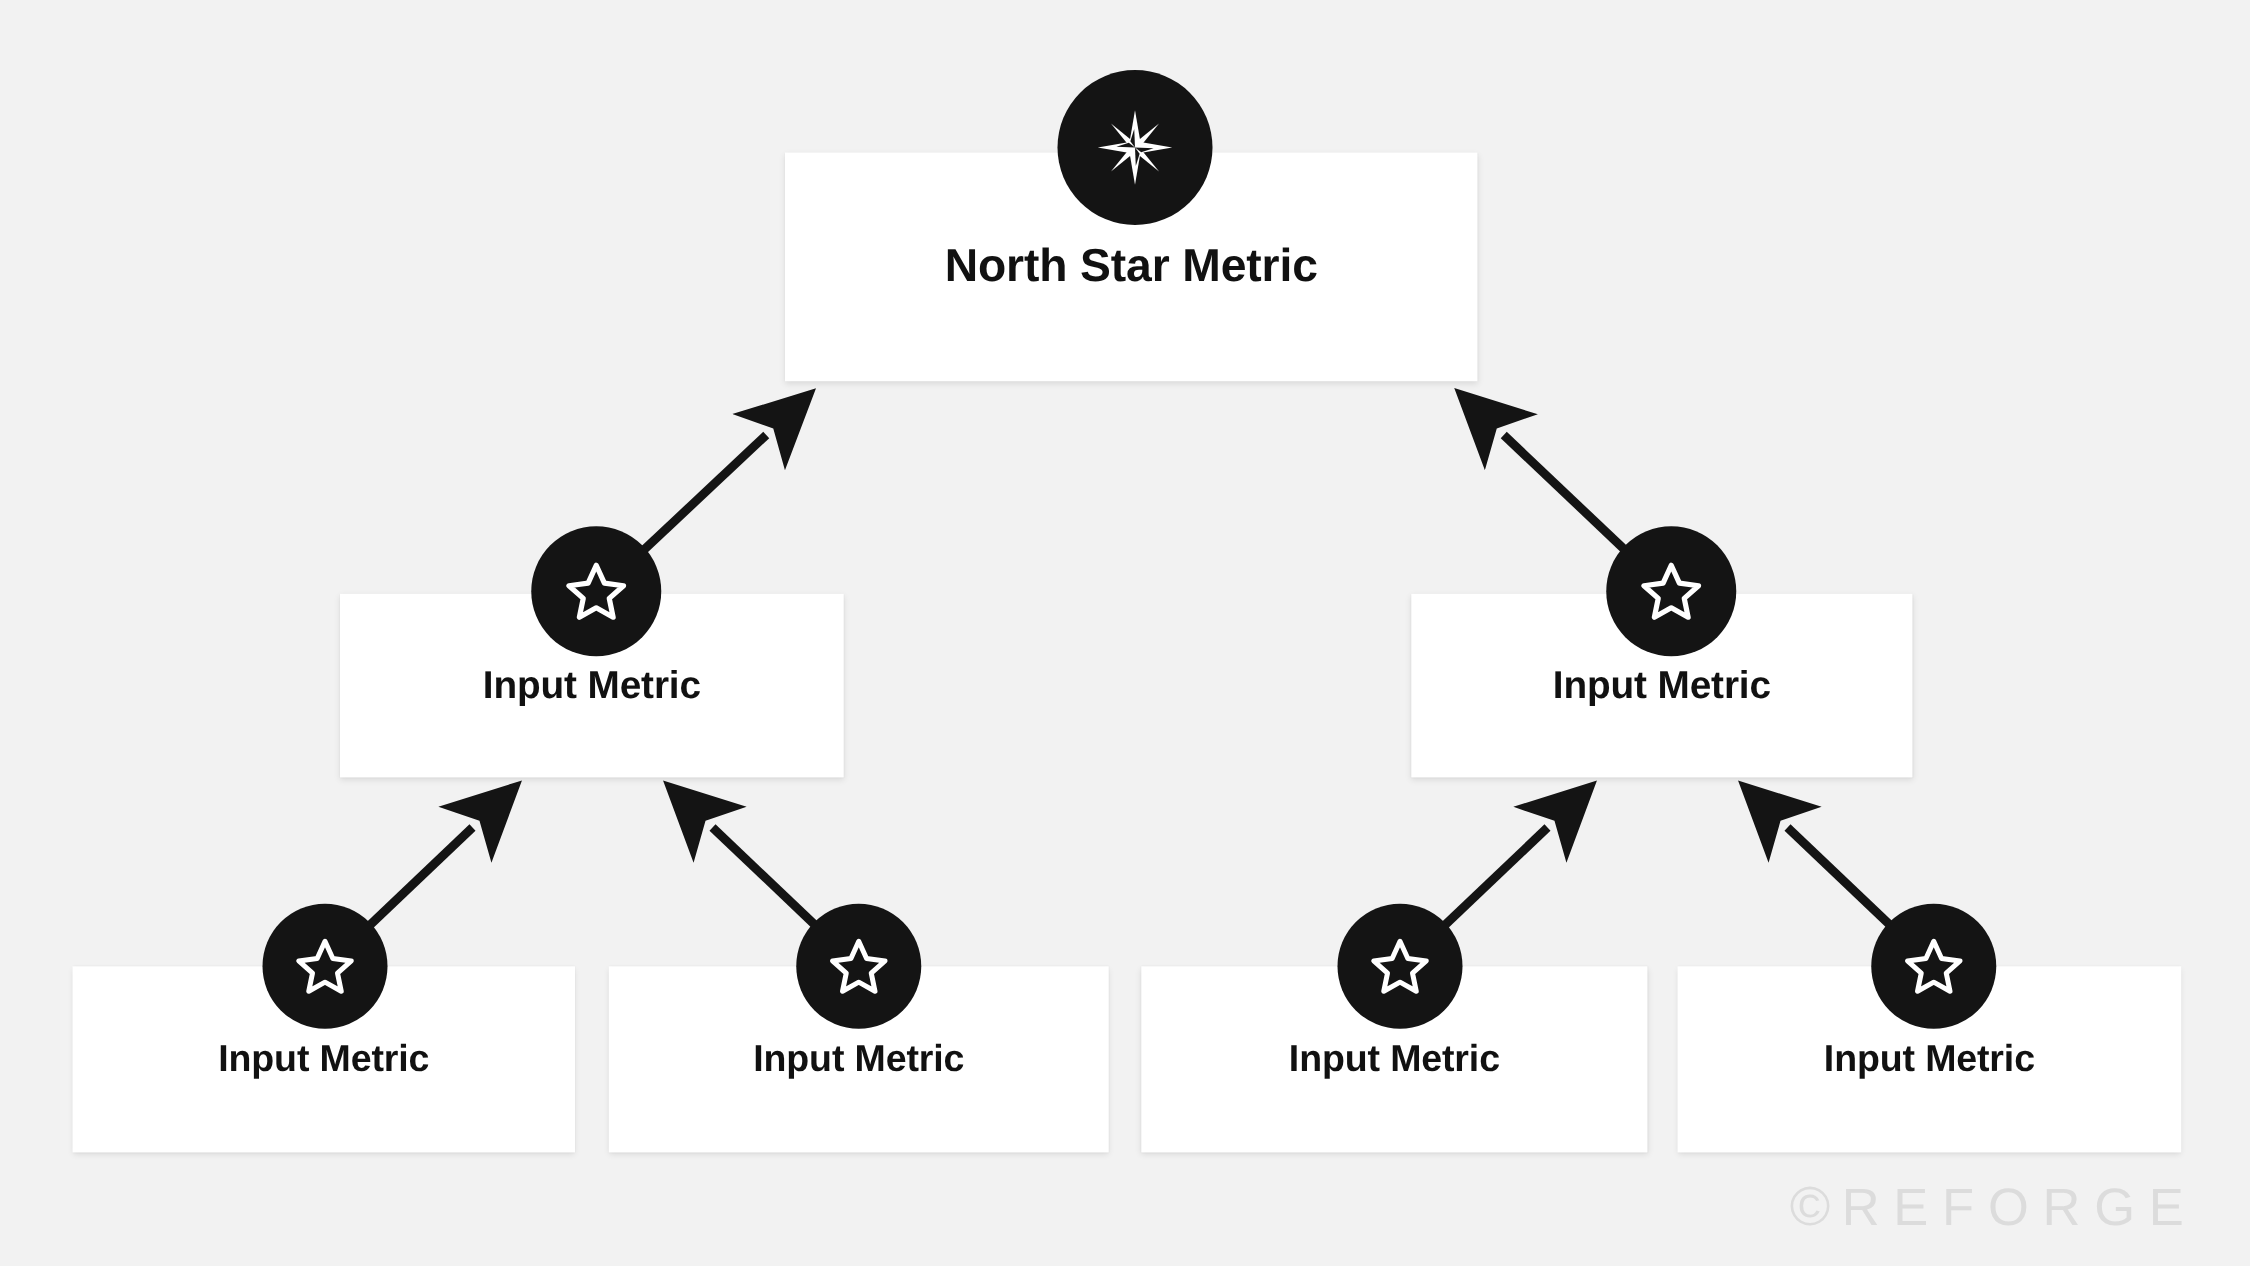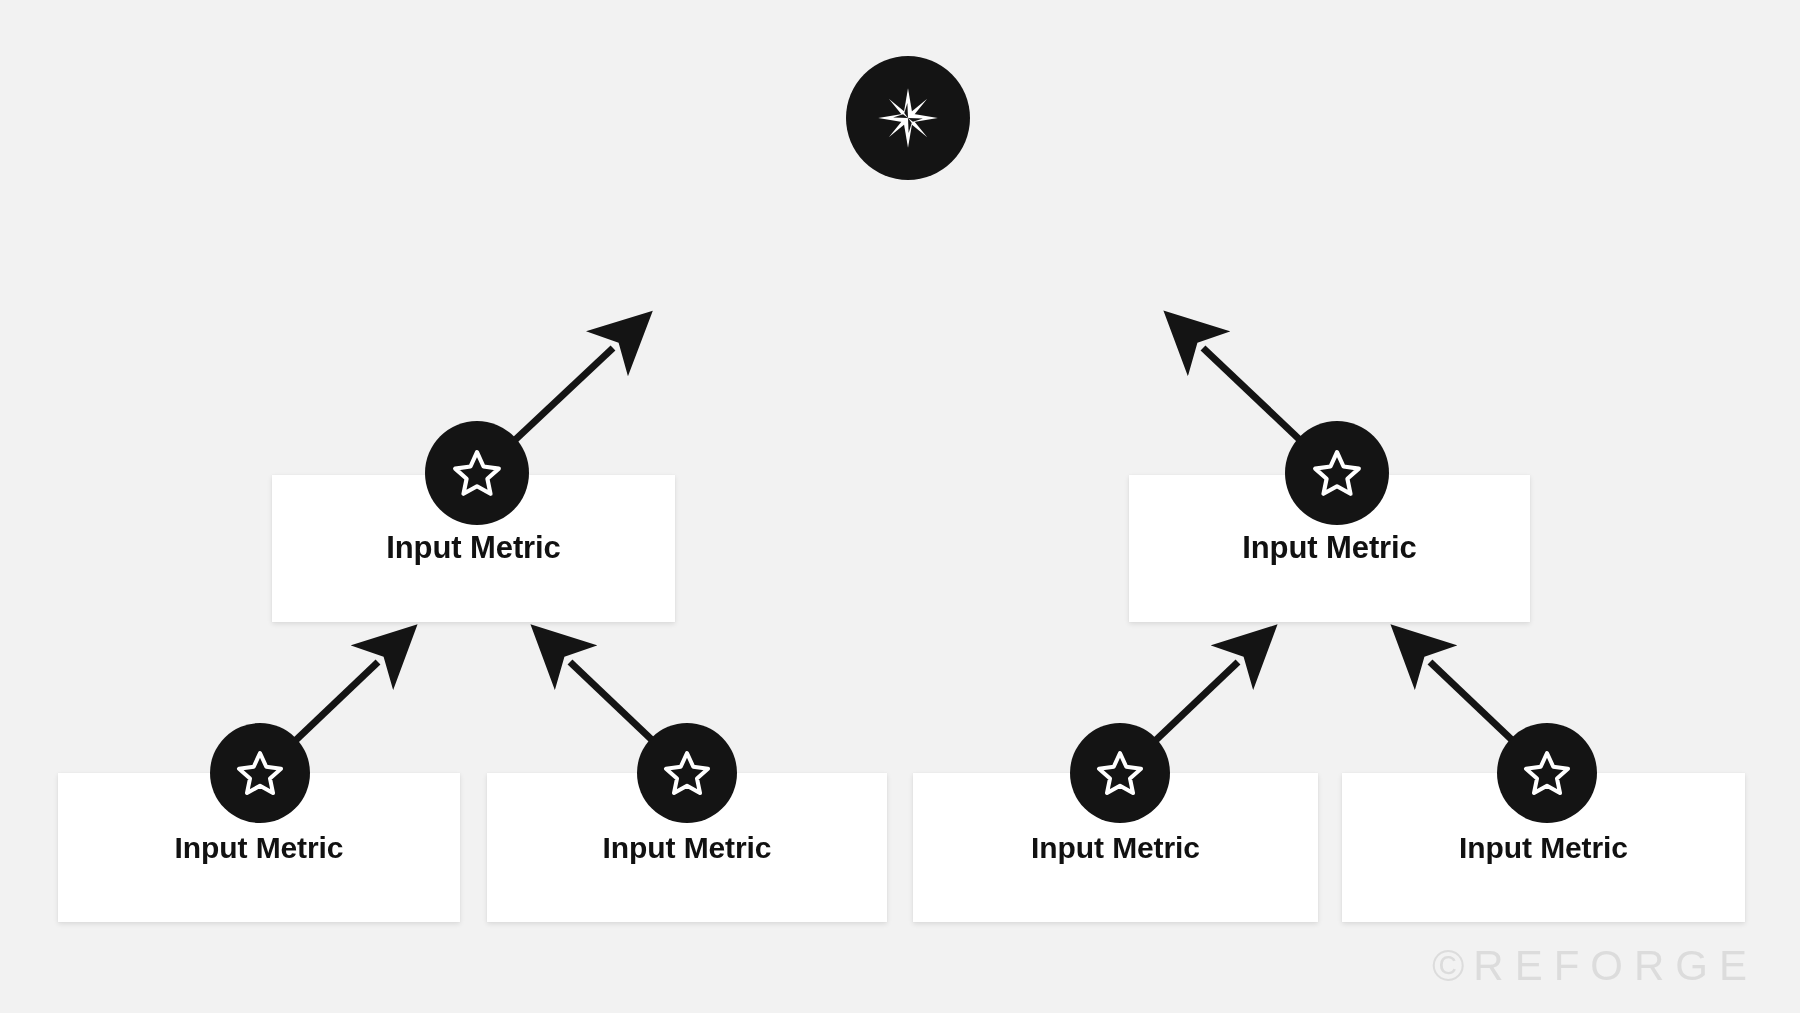--- a/index.html
+++ b/index.html
@@ -112,20 +112,23 @@
 
     <g>
       <line x1="1156" y1="740" x2="1238" y2="662" stroke="#141414" stroke-width="7" marker-end="url(#ah)"></line>
     </g>
 
     <g>
       <line x1="1512" y1="740" x2="1430" y2="662" stroke="#141414" stroke-width="7" marker-end="url(#ah)"></line>
     </g>
   </svg>
 
+  <div class="card level-0" style="left:628px; top:122px; width:554px; height:183px;">
+    <span class="card-label">North Star Metric</span>
+  </div>
 
   <div class="badge" style="left:846px; top:56px; width:124px; height:124px;">
     <span>
       <svg width="62" height="62" viewBox="0 0 100 100" xmlns="http://www.w3.org/2000/svg">
 
         <g fill="#ffffff">
 
           <polygon points="50,2 57,43 50,50 43,43"></polygon>
           <polygon points="98,50 57,57 50,50 57,43"></polygon>
           <polygon points="50,98 43,57 50,50 57,57"></polygon>

